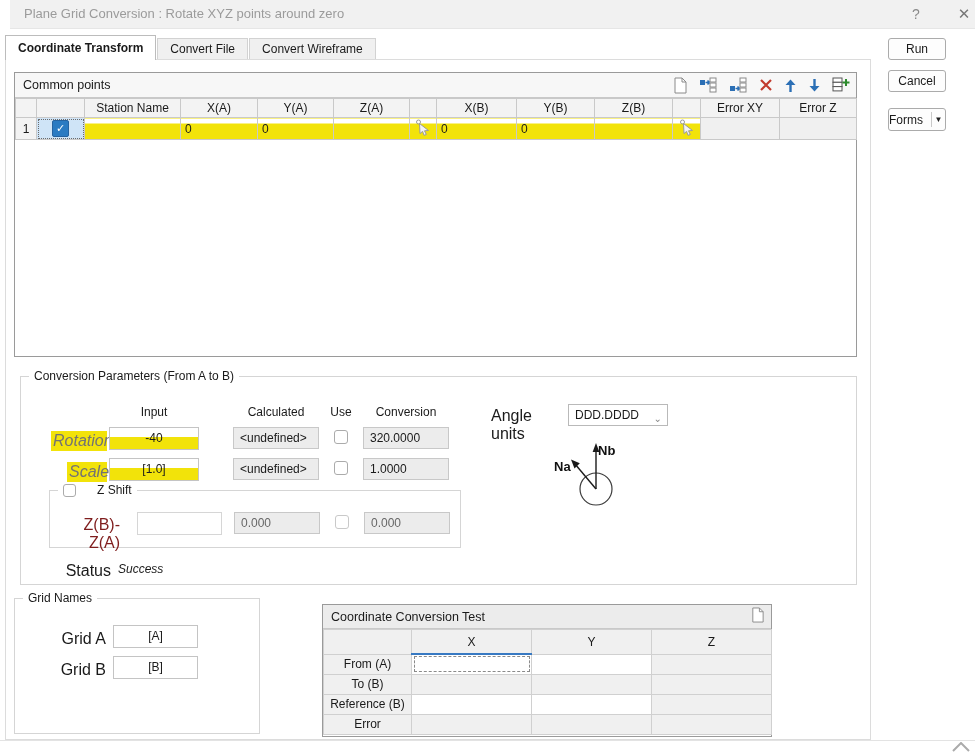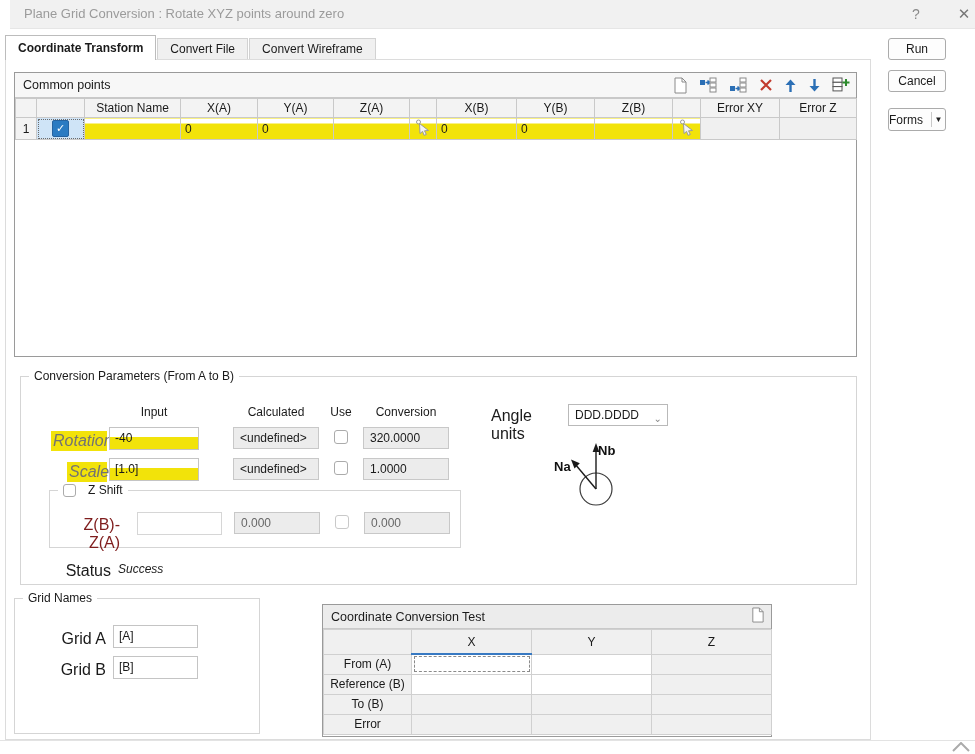--- a/index.html
+++ b/index.html
@@ -45,21 +45,21 @@
   td.cbcell{background:#cfe4f7;text-align:center;padding:0;outline:1px dotted #6b6b6b;outline-offset:-2px;}
   td.err{background:#f0f0f0;}
   td.pick{padding:0;text-align:center;}
   .checkbox-on{display:inline-block;width:15px;height:15px;background:#2b7bc2;border:1px solid #2663a0;border-radius:2px;color:#fff;font-size:11px;line-height:15px;vertical-align:middle;}
 
   
   .gb{position:absolute;border:1px solid #d5d5d5;box-sizing:border-box;background:#fff;}
   .gb-legend{position:absolute;top:-8px;left:8px;background:#fff;padding:0 5px;font-size:12px;white-space:nowrap;}
 
   .field{position:absolute;box-sizing:border-box;font-size:12px;}
-  .inp{border:1px solid #c4c4c4;background:#fff;height:23px;line-height:21px;padding:0 5px;}
+  .inp{border:1px solid #c4c4c4;background:#fff;height:23px;line-height:21px;padding:0 5px;text-align:center;}
   .inp-hl{background:linear-gradient(180deg,#ffffff 0 9px,var(--hl) 9px 100%);}
   .gray-field{border:1px solid #c8c8c8;background:#ececec;height:22px;line-height:20px;padding:0 6px;}
   .cb{position:absolute;width:14px;height:14px;border:1px solid #ababab;border-radius:3px;background:#fff;box-sizing:border-box;}
   .colhead{position:absolute;text-align:center;font-size:12px;}
   .mlabel{position:absolute;text-align:right;font-size:16px;}
   .hl-label{background:var(--hl);color:#737373;padding:1px 2px;font-style:italic;}
   .dim{color:#7f1d1d;}
 
   .select{position:absolute;border:1px solid #b9b9b9;background:#fff;height:22px;line-height:20px;padding:0 20px 0 6px;box-sizing:border-box;}
   .select .chev{position:absolute;right:5px;top:4px;color:#888;font-size:10px;}
@@ -229,21 +229,21 @@
     <div class="cb" style="left:313px;top:53px;"></div>
     <div class="field gray-field" style="left:342px;top:50px;width:86px;">320.0000</div>
 
     <div class="mlabel hl-label" style="left:46px;top:85px;width:36px;">Scale</div>
     <div class="field inp inp-hl" style="left:88px;top:81px;width:90px;">[1.0]</div>
     <div class="field gray-field" style="left:212px;top:81px;width:86px;">&lt;undefined&gt;</div>
     <div class="cb" style="left:313px;top:84px;"></div>
     <div class="field gray-field" style="left:342px;top:81px;width:86px;">1.0000</div>
 
     <div class="gb" style="left:28px;top:113px;width:412px;height:58px;">
-      <span class="gb-legend" style="display:flex;align-items:center;gap:12px;">
+      <span class="gb-legend" style="display:flex;align-items:center;gap:21px;">
         <span class="cb" style="position:static;width:13px;height:13px;"></span>
         <span>Z Shift</span>
       </span>
       <div class="mlabel dim" style="left:8px;top:25px;width:62px;">Z(B)-Z(A)</div>
       <div class="field inp" style="left:87px;top:21px;width:85px;border-color:#d6d6d6;"></div>
       <div class="field gray-field" style="left:184px;top:21px;width:86px;color:#666;">0.000</div>
       <div class="cb" style="left:285px;top:24px;border-color:#c9c9c9;"></div>
       <div class="field gray-field" style="left:314px;top:21px;width:86px;color:#666;">0.000</div>
     </div>
 
@@ -297,29 +297,29 @@
         <th>Y</th>
         <th>Z</th>
       </tr>
       <tr>
         <td class="rowlab">From (A)</td>
         <td class="sel"></td>
         <td></td>
         <td class="ro"></td>
       </tr>
       <tr>
+        <td class="rowlab">To (B)</td>
+        <td class="ro"></td>
+        <td class="ro"></td>
+        <td class="ro"></td>
+      </tr>
+      <tr>
         <td class="rowlab">Reference (B)</td>
         <td></td>
         <td></td>
-        <td class="ro"></td>
-      </tr>
-      <tr>
-        <td class="rowlab">To (B)</td>
-        <td class="ro"></td>
-        <td class="ro"></td>
         <td class="ro"></td>
       </tr>
       <tr>
         <td class="rowlab">Error</td>
         <td class="ro"></td>
         <td class="ro"></td>
         <td class="ro"></td>
       </tr>
     </tbody>
       </table>

